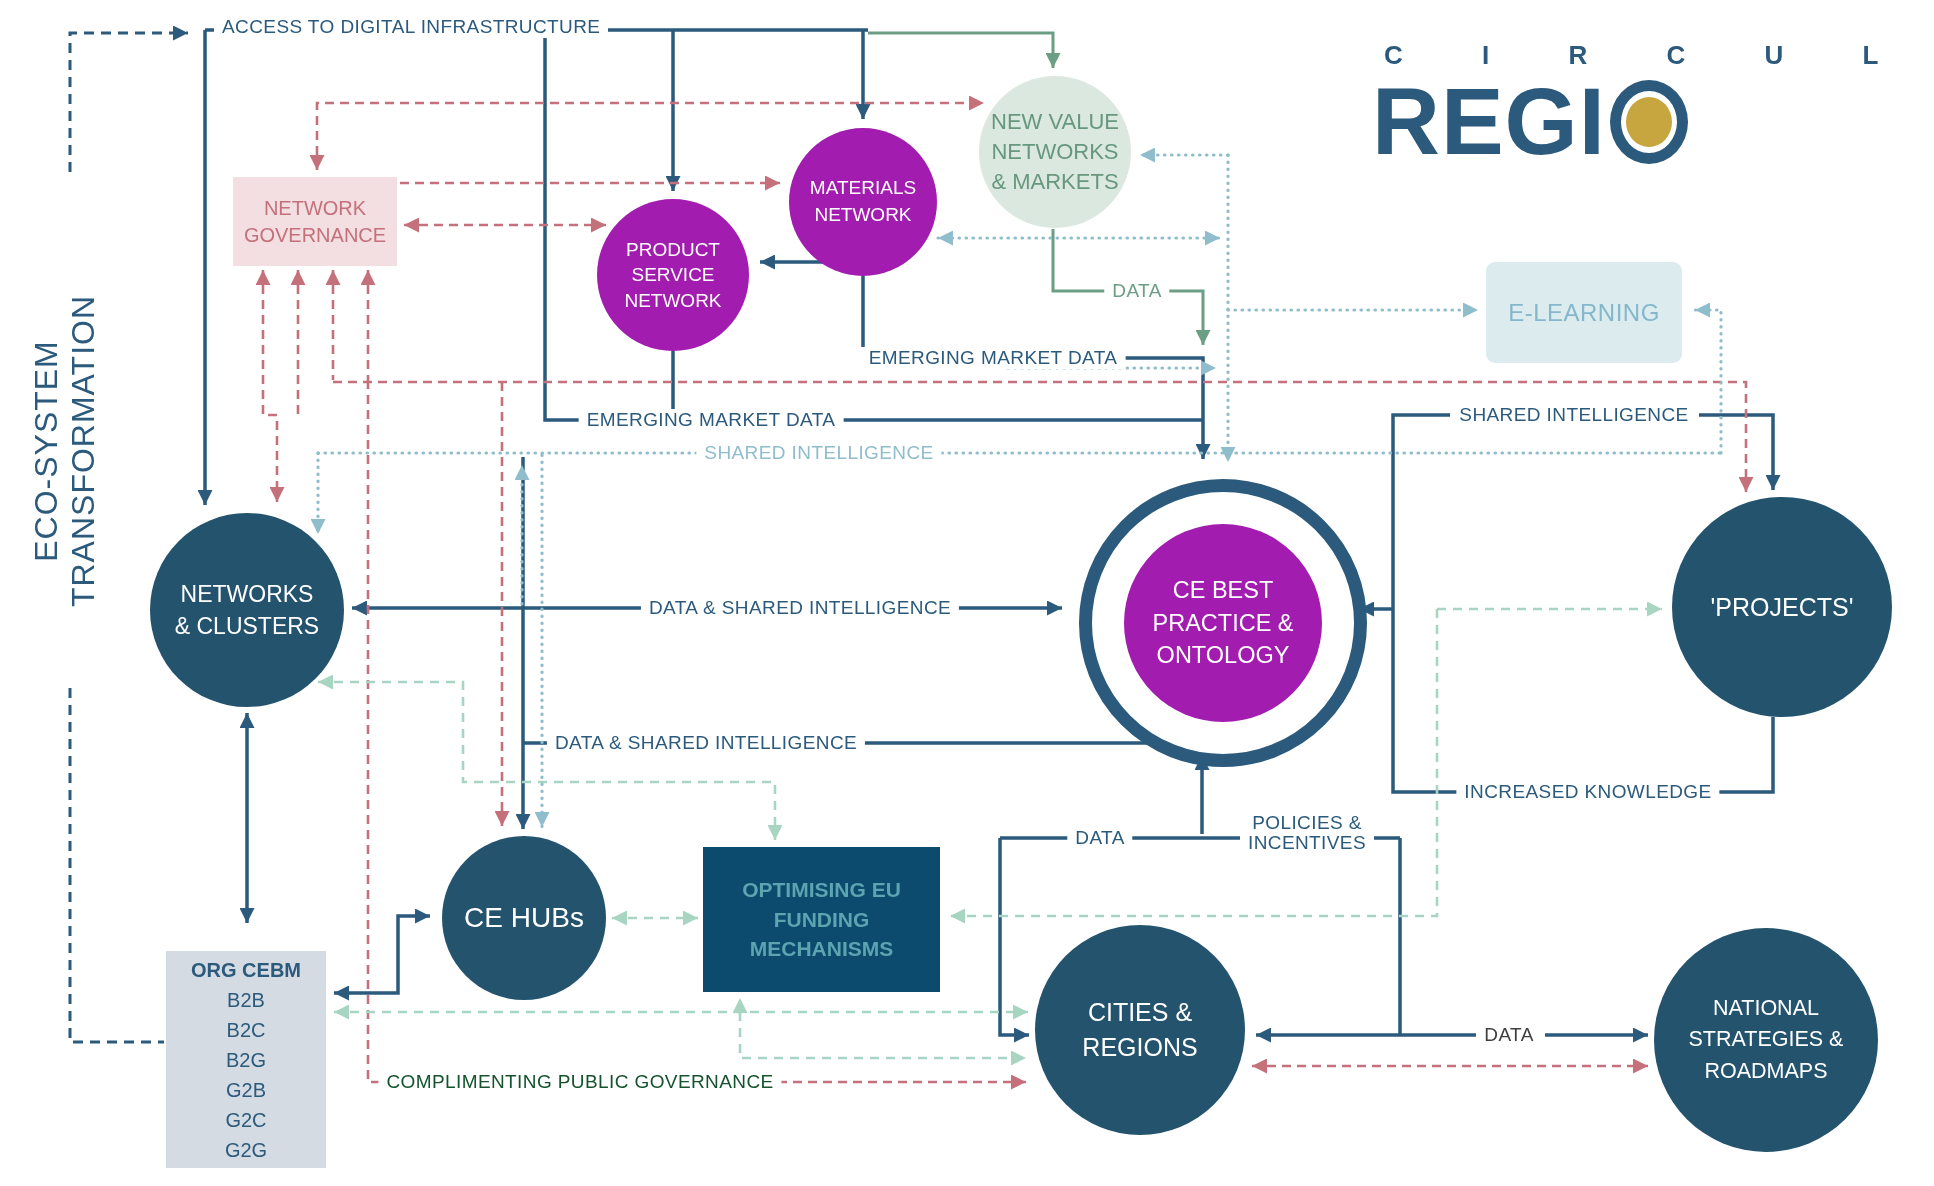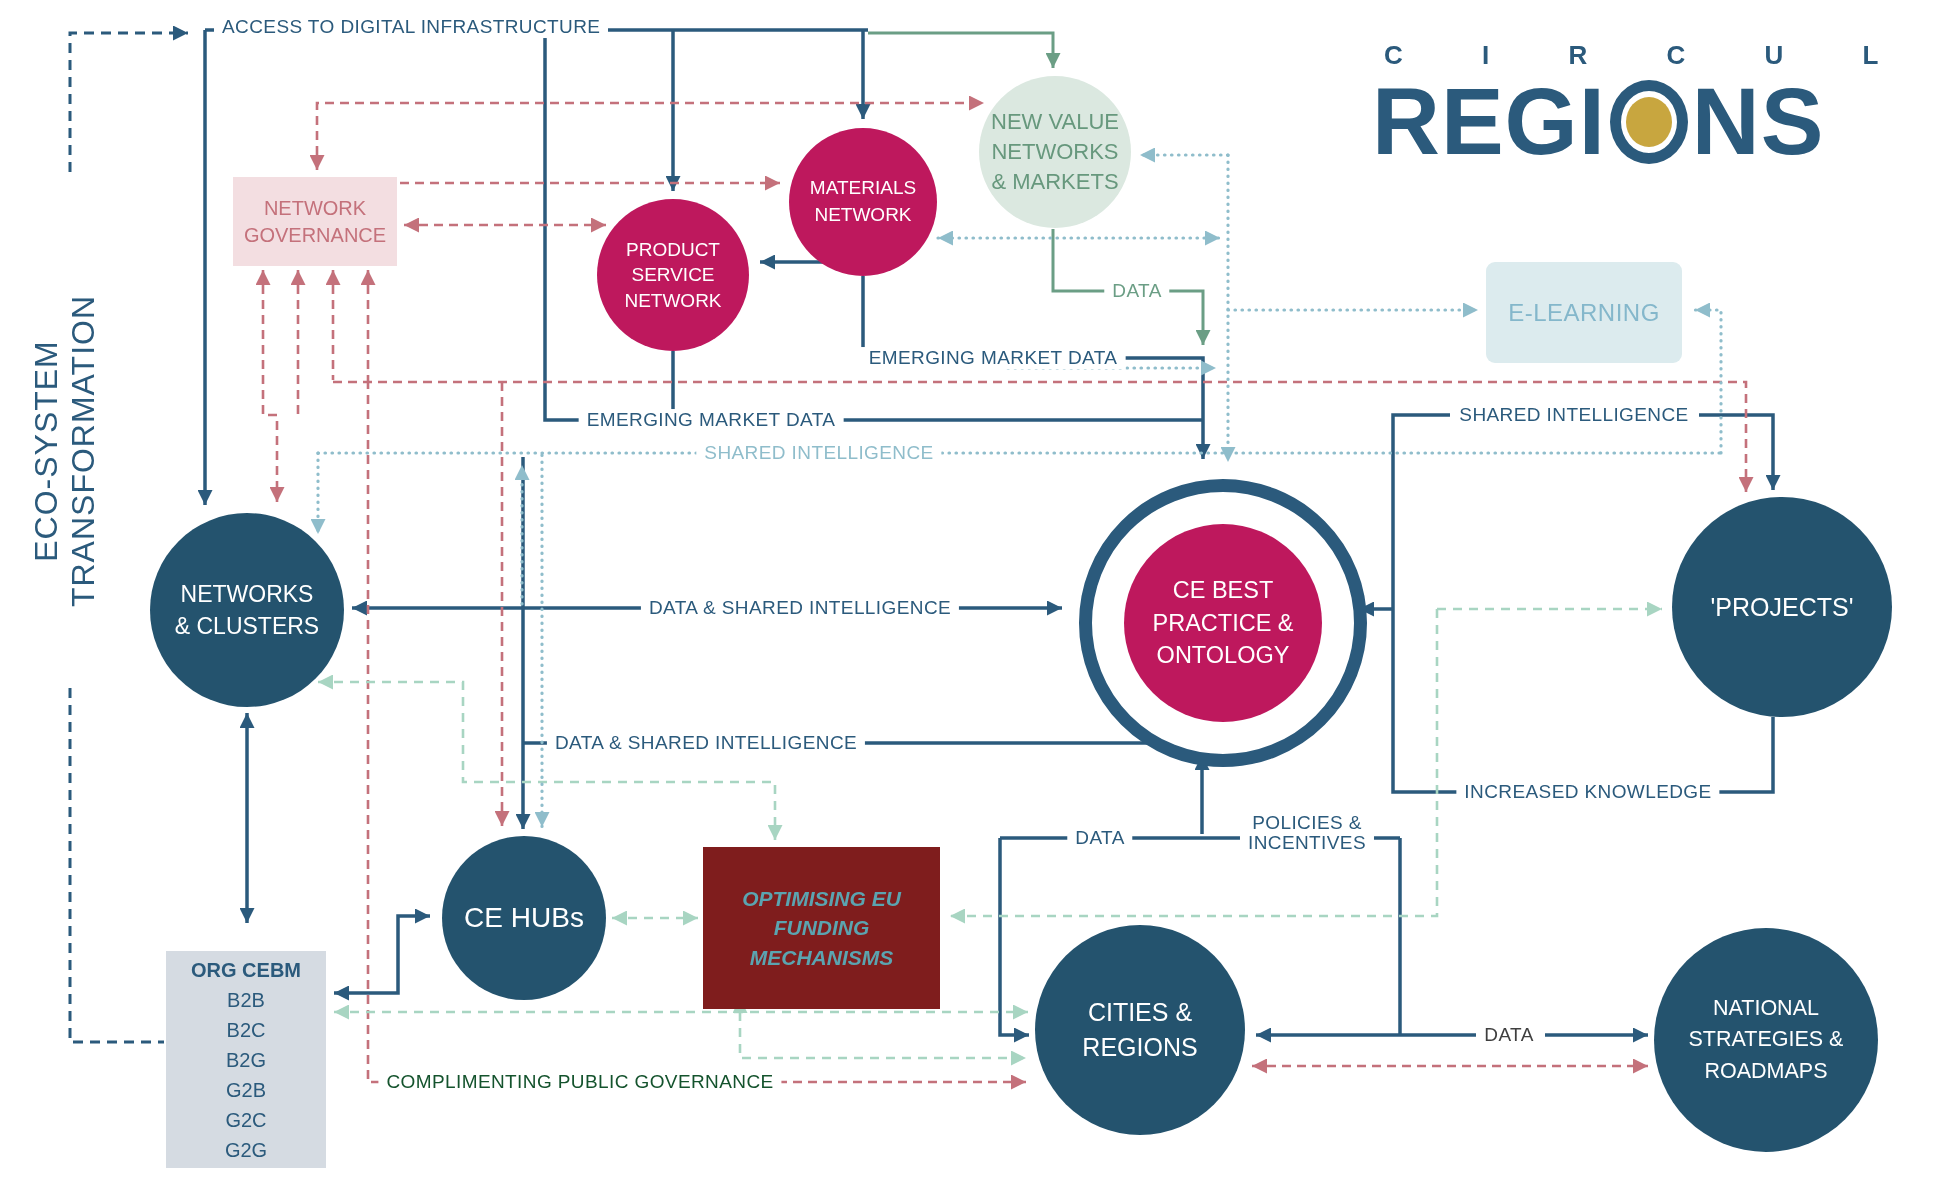--- a/index.html
+++ b/index.html
@@ -9,21 +9,21 @@
        letter-spacing:.4px;padding:1px 8px;white-space:pre-line;text-align:center;
        transform:translate(-50%,-50%);line-height:1.05;}
   .lbl-left{transform:translate(0,-50%);}
   .lbl-lightblue{color:#8fbdcb;}
   .lbl-green{color:#6b9e85;}
   .lbl-pink{color:#14532d;}
   .lbl-dark{color:#3f3f3f;}
   .node{position:absolute;z-index:2;display:flex;align-items:center;justify-content:center;
         text-align:center;white-space:pre-line;}
   .circle{border-radius:50%;color:#fff;background:#24536e;}
-  .gold{background:#be185d;}
+  .gold{background:#a21caf;}
   .eco{position:absolute;z-index:3;left:-195px;top:414px;width:520px;text-align:center;
        transform:rotate(-90deg);color:#2b5a7c;font-size:32px;letter-spacing:1px;}
   .box{position:absolute;z-index:2;display:flex;flex-direction:column;align-items:center;
        justify-content:center;text-align:center;white-space:pre-line;}
   
   #logo{position:absolute;left:1372px;top:40px;width:540px;z-index:3;}
   #logo .top{color:#2b5a7c;font-size:26px;font-weight:600;letter-spacing:36px;margin-left:12px;white-space:nowrap;}
   #logo .main{display:flex;align-items:center;color:#2b5a7c;font-size:94px;font-weight:700;letter-spacing:1px;line-height:1;margin-top:4px;}
   #logo .oring{display:inline-flex;align-items:center;justify-content:center;width:56px;height:62px;
        border:11px solid #2b5a7c;border-radius:50%;margin:0 4px;}
@@ -135,34 +135,33 @@
 
   <div class="eco">ECO-SYSTEM TRANSFORMATION</div>
 
   <div id="logo">
     <div class="top">C I R C U L A R</div>
     <div class="main">
       <span>REGI</span>
       <span class="oring">
           <span class="odot"></span>
         </span>
-      <span>NS</span>
     </div>
   </div>
 
   <div class="box" style="left:233px;top:177px;width:164px;height:89px;background:#f3dee1;color:#c4717b;font-size:20px;line-height:1.35;">
     <span>NETWORK
 GOVERNANCE</span>
   </div>
 
   <div class="box" style="left:1486px;top:262px;width:196px;height:101px;background:#dcebee;color:#84b7cb;font-size:24px;letter-spacing:.5px;border-radius:9px;">
     <span>E-LEARNING</span>
   </div>
 
-  <div class="box" style="left:703px;top:847px;width:237px;height:162px;background:#7f1d1d;color:#5ba4b0;font-size:21px;font-weight:700;line-height:1.4;font-style:italic;">
+  <div class="box" style="left:703px;top:847px;width:237px;height:145px;background:#0c4a6e;color:#5ba4b0;font-size:21px;font-weight:700;line-height:1.4;">
     <span>OPTIMISING EU
 FUNDING
 MECHANISMS</span>
   </div>
 
   <div class="box" style="left:166px;top:935px;width:160px;height:217px;background:#d5dbe2;color:#2b5a7c;font-size:20px;line-height:1.5;margin-top:16px;">
     <span style="font-weight:700">ORG CEBM</span>
     <span>B2B
 B2C
 B2G

